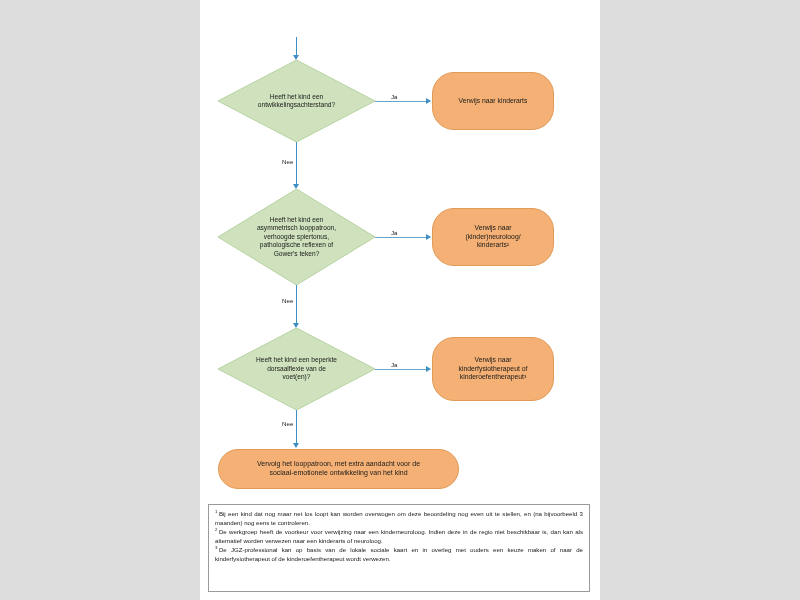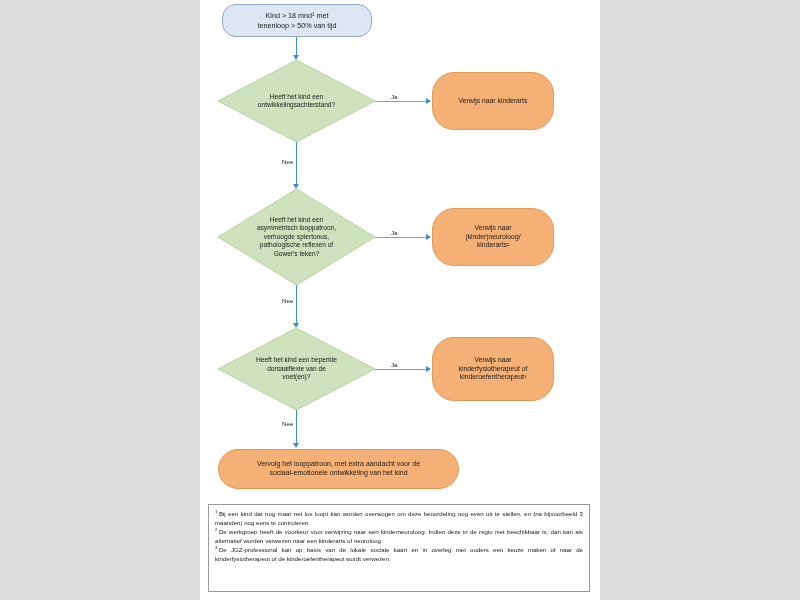--- a/index.html
+++ b/index.html
@@ -128,24 +128,20 @@
     vertical-align: super;
     margin-right: 1.5px;
   }
 </style>
 </head>
 <body>
 
 <div id="page">
   <div id="sheet">
 
-    <div class="start-node" style="left:22px; top:4px; width:150px; height:33px;">
-      <div class="node-text">Kind &gt; 18 mnd¹ met
-tenenloop &gt; 50% van tijd</div>
-    </div>
 
     <div class="conn-v" style="left:96px; top:37px; height:20px;"></div>
     <div class="arrow-down" style="left:93px; top:55px;"></div>
 
     <div class="diamond" style="left:18px; top:60px; width:157px; height:82px;">
       <svg class="shape" viewBox="0 0 157 82" preserveAspectRatio="none">
         <polygon points="78.5,0 157,41 78.5,82 0,41" fill="#cfe2bd" stroke="#b6d3a0" stroke-width="1"></polygon>
       </svg>
       <div class="node-text">Heeft het kind een
 ontwikkelingsachterstand?</div>

